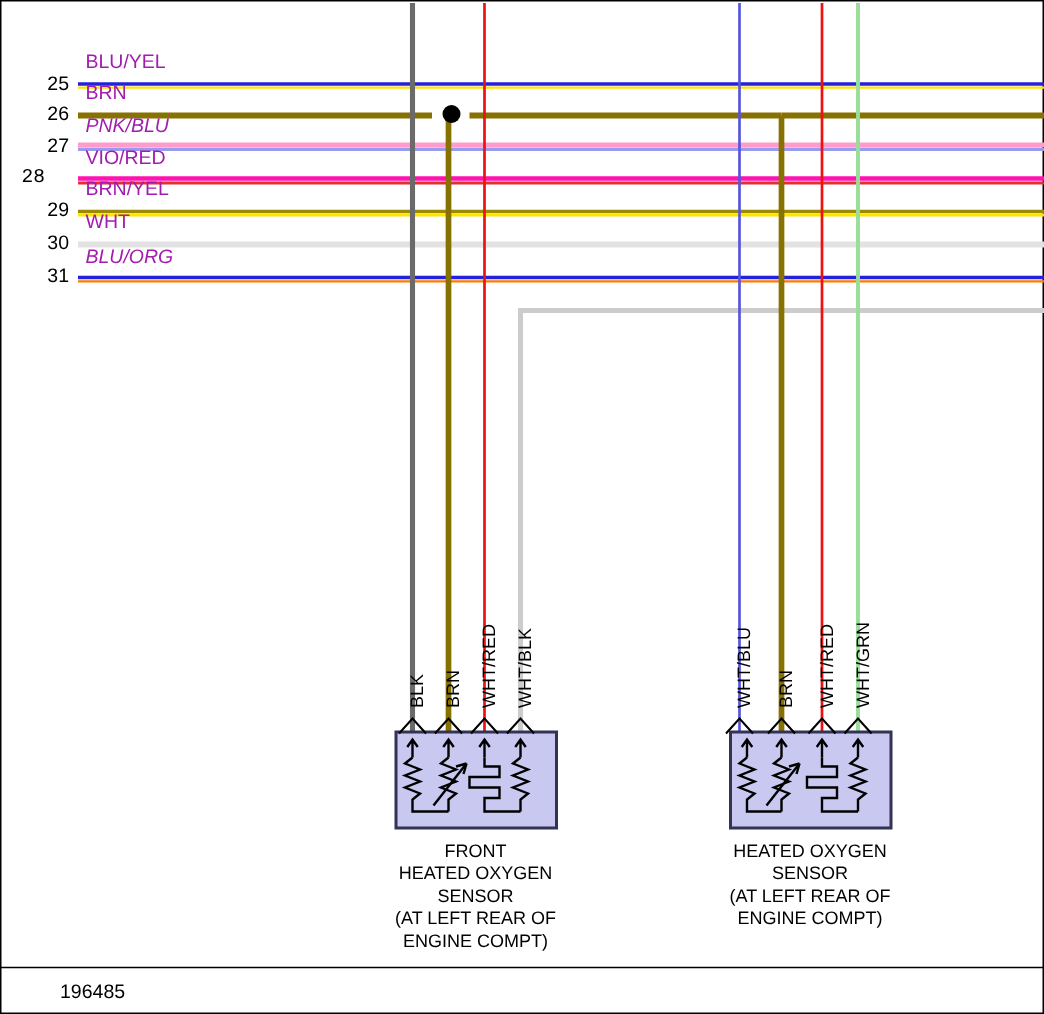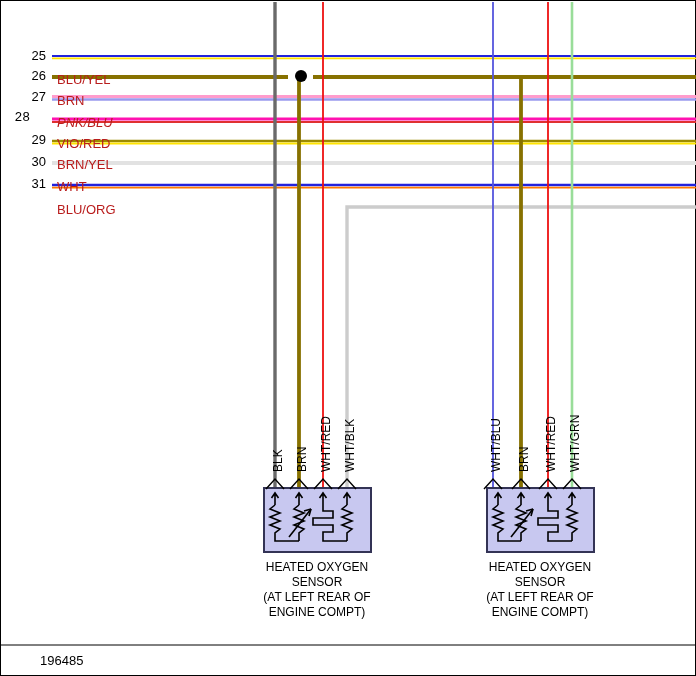--- a/index.html
+++ b/index.html
@@ -1,20 +1,20 @@
 <!DOCTYPE html>
 <html><head>
 <meta charset="utf-8">
 <style>
   html,body{margin:0;padding:0;background:#ffffff;}
   body{width:696px;height:676px;position:relative;
        font-family:"Liberation Sans","DejaVu Sans",sans-serif;overflow:hidden;}
   #canvas{position:absolute;left:0;top:0;width:696px;height:676px;}
   .pin-num{position:absolute;font-size:13px;color:#000;text-align:right;width:22px;}
-  .wire-label{position:absolute;font-size:13px;color:#b91c1c;white-space:nowrap;margin-top:39px;}
+  .wire-label{position:absolute;font-size:13px;color:#a21caf;white-space:nowrap;}
   .vlabel{position:absolute;font-size:12px;color:#000;white-space:nowrap;
           transform-origin:0 0;transform:rotate(-90deg);}
   .blk-cap{position:absolute;font-size:12px;color:#000;text-align:center;
            line-height:15px;white-space:nowrap;}
   .figid{position:absolute;left:2px;top:653px;font-size:13px;color:#000;margin-left:38px;}
 </style>
 </head>
 <body>
 
 <svg id="canvas" viewBox="0 0 696 676">
@@ -124,33 +124,34 @@
 <div class="pin-num" style="left:24px;top:132px;">29</div>
 <div class="pin-num" style="left:24px;top:154px;">30</div>
 <div class="pin-num" style="left:24px;top:176px;">31</div>
 
 <div class="wire-label" style="left:57px;top:33px;">BLU/YEL</div>
 <div class="wire-label" style="left:57px;top:54px;">BRN</div>
 <div class="wire-label" style="left:57px;top:76px;font-style:italic;">PNK/BLU</div>
 <div class="wire-label" style="left:57px;top:97px;">VIO/RED</div>
 <div class="wire-label" style="left:57px;top:118px;">BRN/YEL</div>
 <div class="wire-label" style="left:57px;top:140px;">WHT</div>
-<div class="wire-label" style="left:57px;top:163px;">BLU/ORG</div>
+<div class="wire-label" style="left:57px;top:163px;font-style:italic;">BLU/ORG</div>
 
 <div class="vlabel" style="left:271px;top:472px;">BLK</div>
 <div class="vlabel" style="left:295px;top:472px;">BRN</div>
 <div class="vlabel" style="left:319px;top:472px;">WHT/RED</div>
 <div class="vlabel" style="left:343px;top:472px;">WHT/BLK</div>
 
 <div class="vlabel" style="left:489px;top:472px;">WHT/BLU</div>
 <div class="vlabel" style="left:517px;top:472px;">BRN</div>
 <div class="vlabel" style="left:544px;top:472px;">WHT/RED</div>
 <div class="vlabel" style="left:568px;top:472px;">WHT/GRN</div>
 
 <div class="blk-cap" style="left:237px;top:560px;width:160px;">
+  <div>FRONT</div>
   <div>HEATED OXYGEN</div>
   <div>SENSOR</div>
   <div>(AT LEFT REAR OF</div>
   <div>ENGINE COMPT)</div>
 </div>
 
 <div class="blk-cap" style="left:460px;top:560px;width:160px;">
   <div>HEATED OXYGEN</div>
   <div>SENSOR</div>
   <div>(AT LEFT REAR OF</div>

